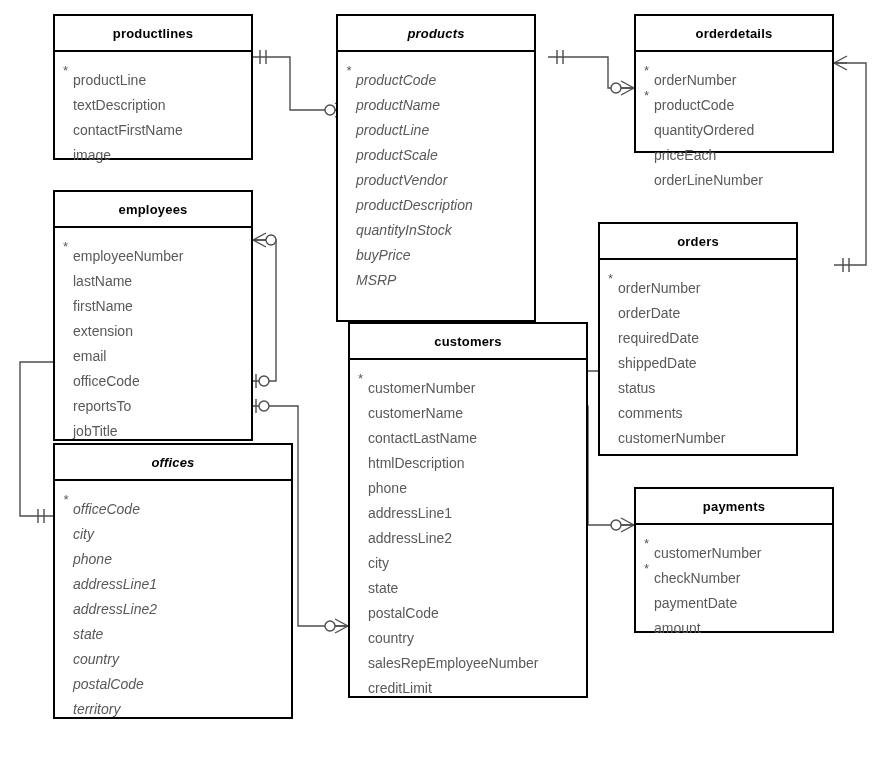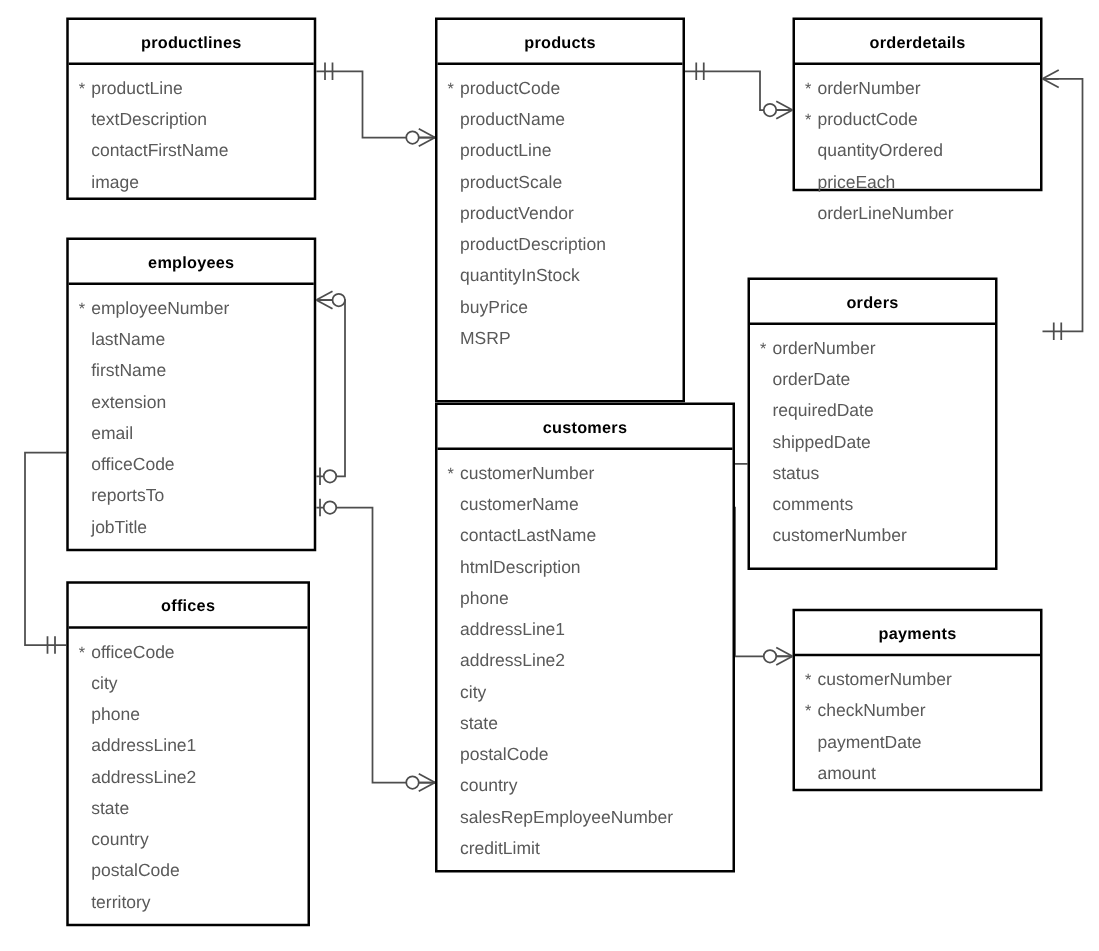--- a/index.html
+++ b/index.html
@@ -62,20 +62,21 @@
     width: 10px;
     font-size: 13px;
     color: #595959;
     vertical-align: top;
   }
   .attr .pk.blank {
     color: transparent;
   }
   .attr .nm {
     display: inline-block;
+    margin-top: 10px;
   }
 </style>
 </head>
 <body>
 
 <div id="canvas">
   <svg class="links" id="links-layer" viewBox="0 0 879 761">
       <g>
         <path d="M 253 57 L 290 57 L 290 110 L 348 110" fill="none" stroke="#4d4d4d" stroke-width="1.4"></path>
         <line x1="260" y1="50" x2="260" y2="64" stroke="#4d4d4d" stroke-width="1.4"></line>
@@ -151,21 +152,21 @@
   <div id="entities-layer">
       <div class="entity" style="left: 53px; top: 14px; width: 200px; height: 146px;">
         <div class="entity-title">productlines</div>
         <div class="entity-attrs">
           <div class="attr"><span class="pk">*</span><span class="nm">productLine</span></div>
           <div class="attr"><span class="pk blank">&nbsp;</span><span class="nm">textDescription</span></div>
           <div class="attr"><span class="pk blank">&nbsp;</span><span class="nm">contactFirstName</span></div>
           <div class="attr"><span class="pk blank">&nbsp;</span><span class="nm">image</span></div>
         </div>
       </div>
-      <div class="entity" style="left: 348px; top: 14px; width: 200px; height: 308px;">
+      <div class="entity" style="left: 336px; top: 14px; width: 200px; height: 308px; font-style: italic;">
         <div class="entity-title">products</div>
         <div class="entity-attrs">
           <div class="attr"><span class="pk">*</span><span class="nm">productCode</span></div>
           <div class="attr"><span class="pk blank">&nbsp;</span><span class="nm">productName</span></div>
           <div class="attr"><span class="pk blank">&nbsp;</span><span class="nm">productLine</span></div>
           <div class="attr"><span class="pk blank">&nbsp;</span><span class="nm">productScale</span></div>
           <div class="attr"><span class="pk blank">&nbsp;</span><span class="nm">productVendor</span></div>
           <div class="attr"><span class="pk blank">&nbsp;</span><span class="nm">productDescription</span></div>
           <div class="attr"><span class="pk blank">&nbsp;</span><span class="nm">quantityInStock</span></div>
           <div class="attr"><span class="pk blank">&nbsp;</span><span class="nm">buyPrice</span></div>
@@ -218,21 +219,21 @@
           <div class="attr"><span class="pk blank">&nbsp;</span><span class="nm">addressLine1</span></div>
           <div class="attr"><span class="pk blank">&nbsp;</span><span class="nm">addressLine2</span></div>
           <div class="attr"><span class="pk blank">&nbsp;</span><span class="nm">city</span></div>
           <div class="attr"><span class="pk blank">&nbsp;</span><span class="nm">state</span></div>
           <div class="attr"><span class="pk blank">&nbsp;</span><span class="nm">postalCode</span></div>
           <div class="attr"><span class="pk blank">&nbsp;</span><span class="nm">country</span></div>
           <div class="attr"><span class="pk blank">&nbsp;</span><span class="nm">salesRepEmployeeNumber</span></div>
           <div class="attr"><span class="pk blank">&nbsp;</span><span class="nm">creditLimit</span></div>
         </div>
       </div>
-      <div class="entity" style="left: 53px; top: 465px; width: 195px; height: 276px;">
+      <div class="entity" style="left: 53px; top: 443px; width: 240px; height: 276px; font-style: italic;">
         <div class="entity-title">offices</div>
         <div class="entity-attrs">
           <div class="attr"><span class="pk">*</span><span class="nm">officeCode</span></div>
           <div class="attr"><span class="pk blank">&nbsp;</span><span class="nm">city</span></div>
           <div class="attr"><span class="pk blank">&nbsp;</span><span class="nm">phone</span></div>
           <div class="attr"><span class="pk blank">&nbsp;</span><span class="nm">addressLine1</span></div>
           <div class="attr"><span class="pk blank">&nbsp;</span><span class="nm">addressLine2</span></div>
           <div class="attr"><span class="pk blank">&nbsp;</span><span class="nm">state</span></div>
           <div class="attr"><span class="pk blank">&nbsp;</span><span class="nm">country</span></div>
           <div class="attr"><span class="pk blank">&nbsp;</span><span class="nm">postalCode</span></div>

